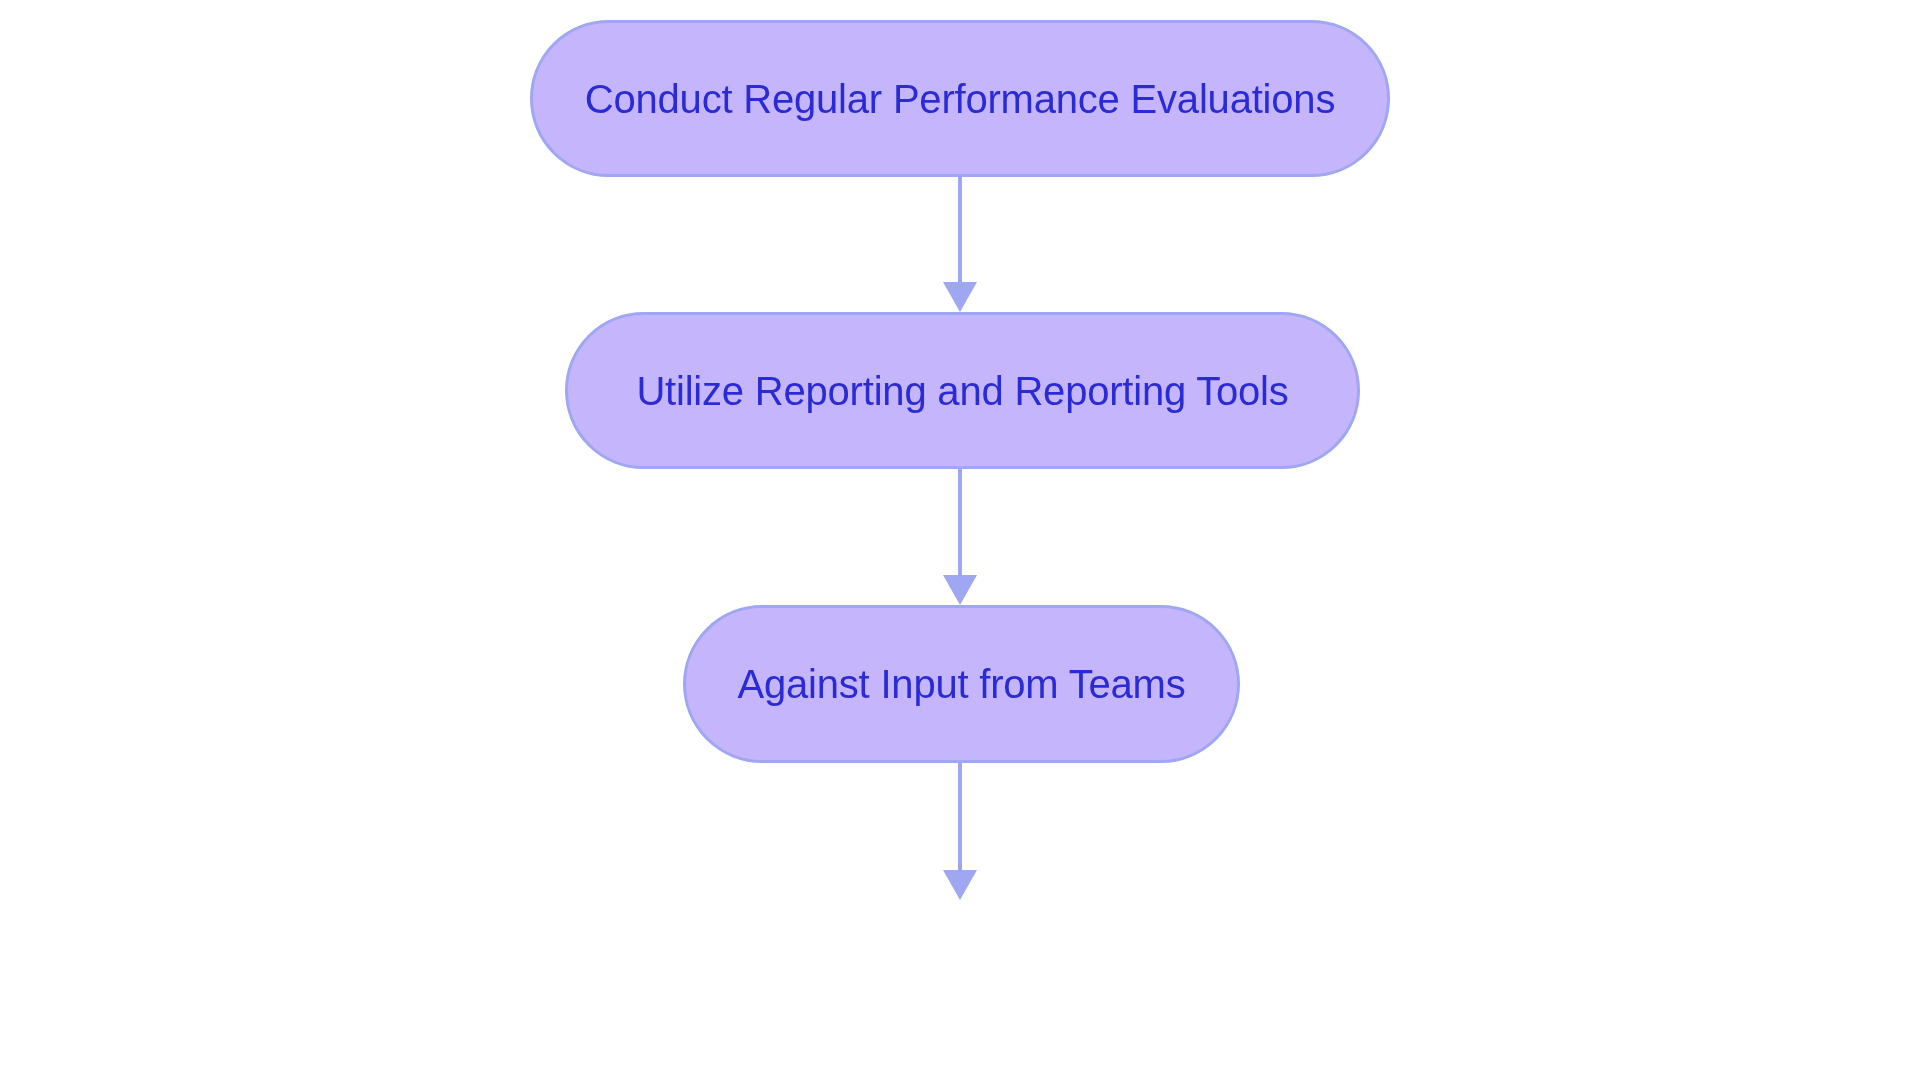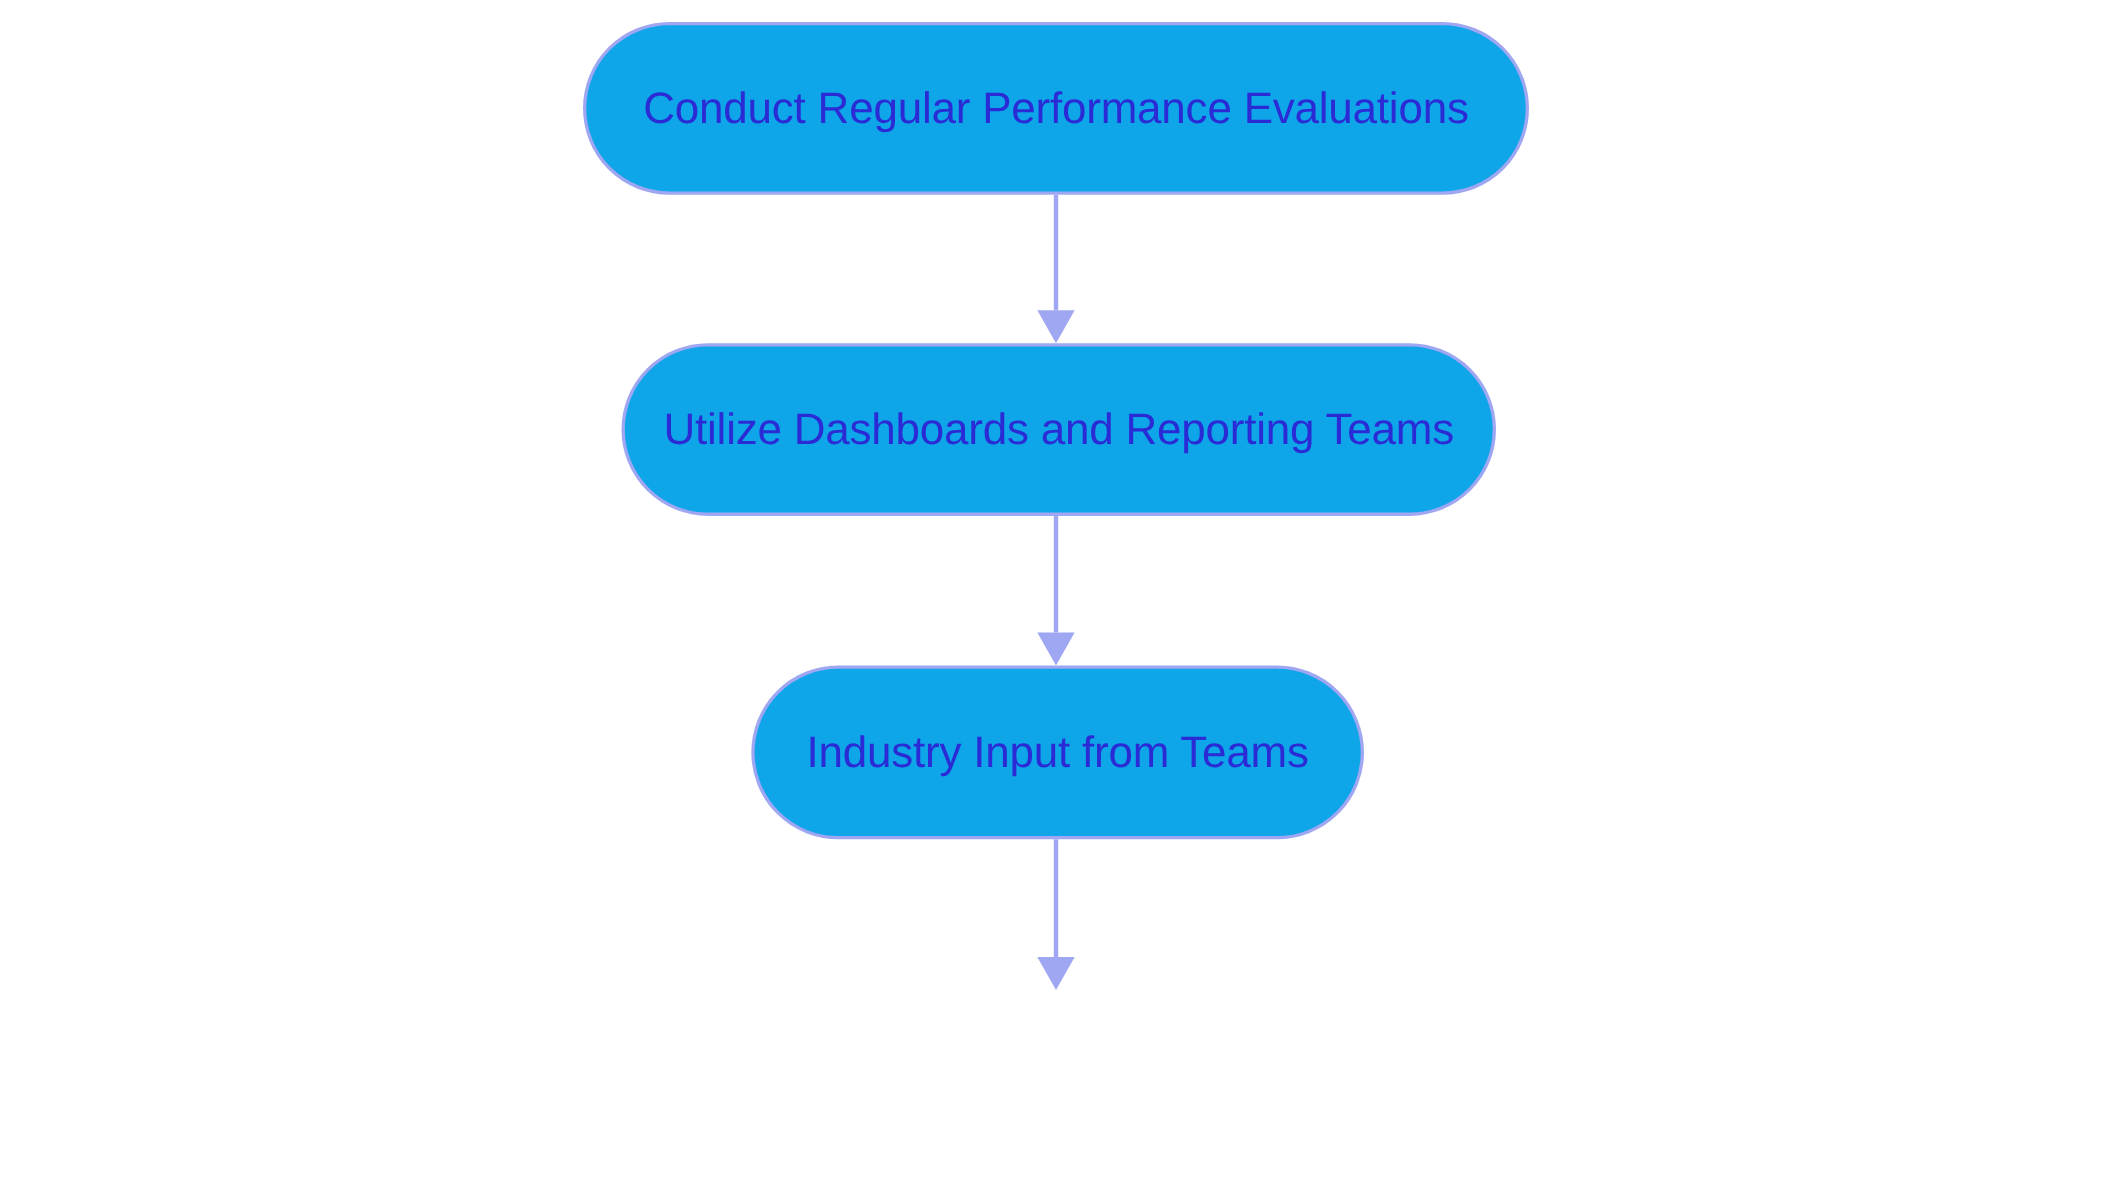--- a/index.html
+++ b/index.html
@@ -19,21 +19,21 @@
     width: 1920px;
     height: 1083px;
     background: #ffffff;
   }
   .node {
     position: absolute;
     box-sizing: border-box;
     display: flex;
     align-items: center;
     justify-content: center;
-    background: #0ea5e9;
+    background: #c4b5fd;
     border: 3px solid #9fa6f2;
     border-radius: 999px;
     z-index: 2;
   }
   .node-label {
     color: #2b2bd6;
     font-family: "Liberation Sans", sans-serif;
     font-size: 40px;
     font-weight: 400;
     letter-spacing: -0.2px;
@@ -75,30 +75,30 @@
   <div class="node" style="left:530px; top:20px; width:860px; height:157px;">
     <span class="node-label">Conduct Regular Performance Evaluations</span>
   </div>
 
   <div class="edge" style="left:943px; top:177px; width:34px; height:135px;">
     <div class="edge-stem" style="height:105px;"></div>
     <div class="edge-arrowhead"></div>
   </div>
 
   <div class="node" style="left:565px; top:312px; width:795px; height:157px;">
-    <span class="node-label">Utilize Dashboards and Reporting Teams</span>
+    <span class="node-label">Utilize Reporting and Reporting Tools</span>
   </div>
 
   <div class="edge" style="left:943px; top:469px; width:34px; height:136px;">
     <div class="edge-stem" style="height:106px;"></div>
     <div class="edge-arrowhead"></div>
   </div>
 
   <div class="node" style="left:683px; top:605px; width:557px; height:158px;">
-    <span class="node-label">Industry Input from Teams</span>
+    <span class="node-label">Against Input from Teams</span>
   </div>
 
   <div class="edge" style="left:943px; top:763px; width:34px; height:137px;">
     <div class="edge-stem" style="height:107px;"></div>
     <div class="edge-arrowhead"></div>
   </div>
 
 
 </div>
 

